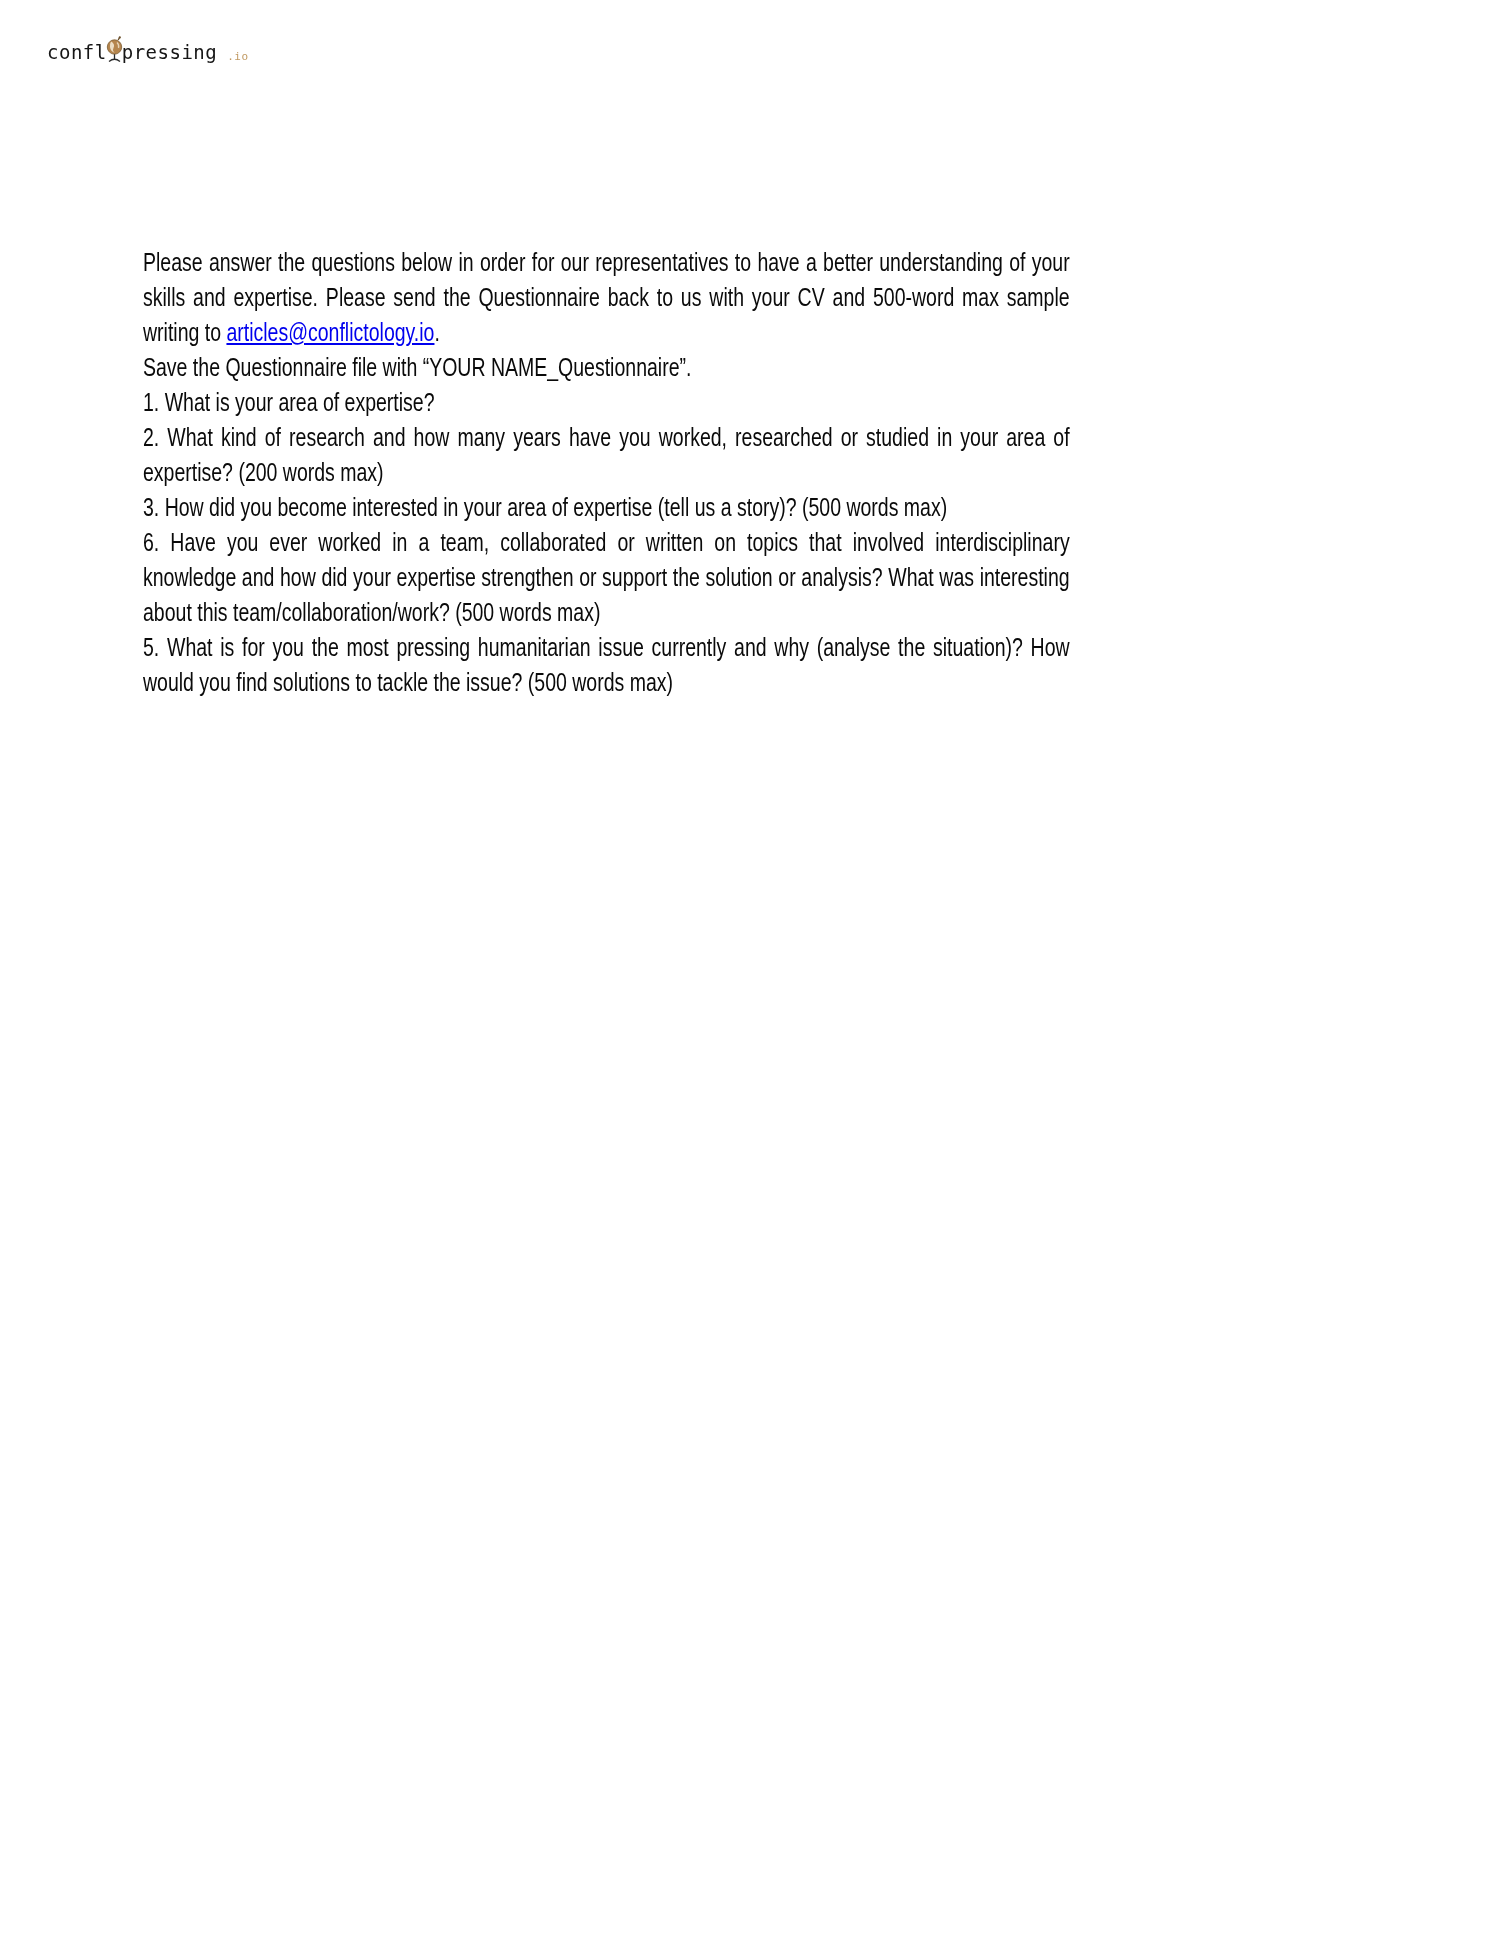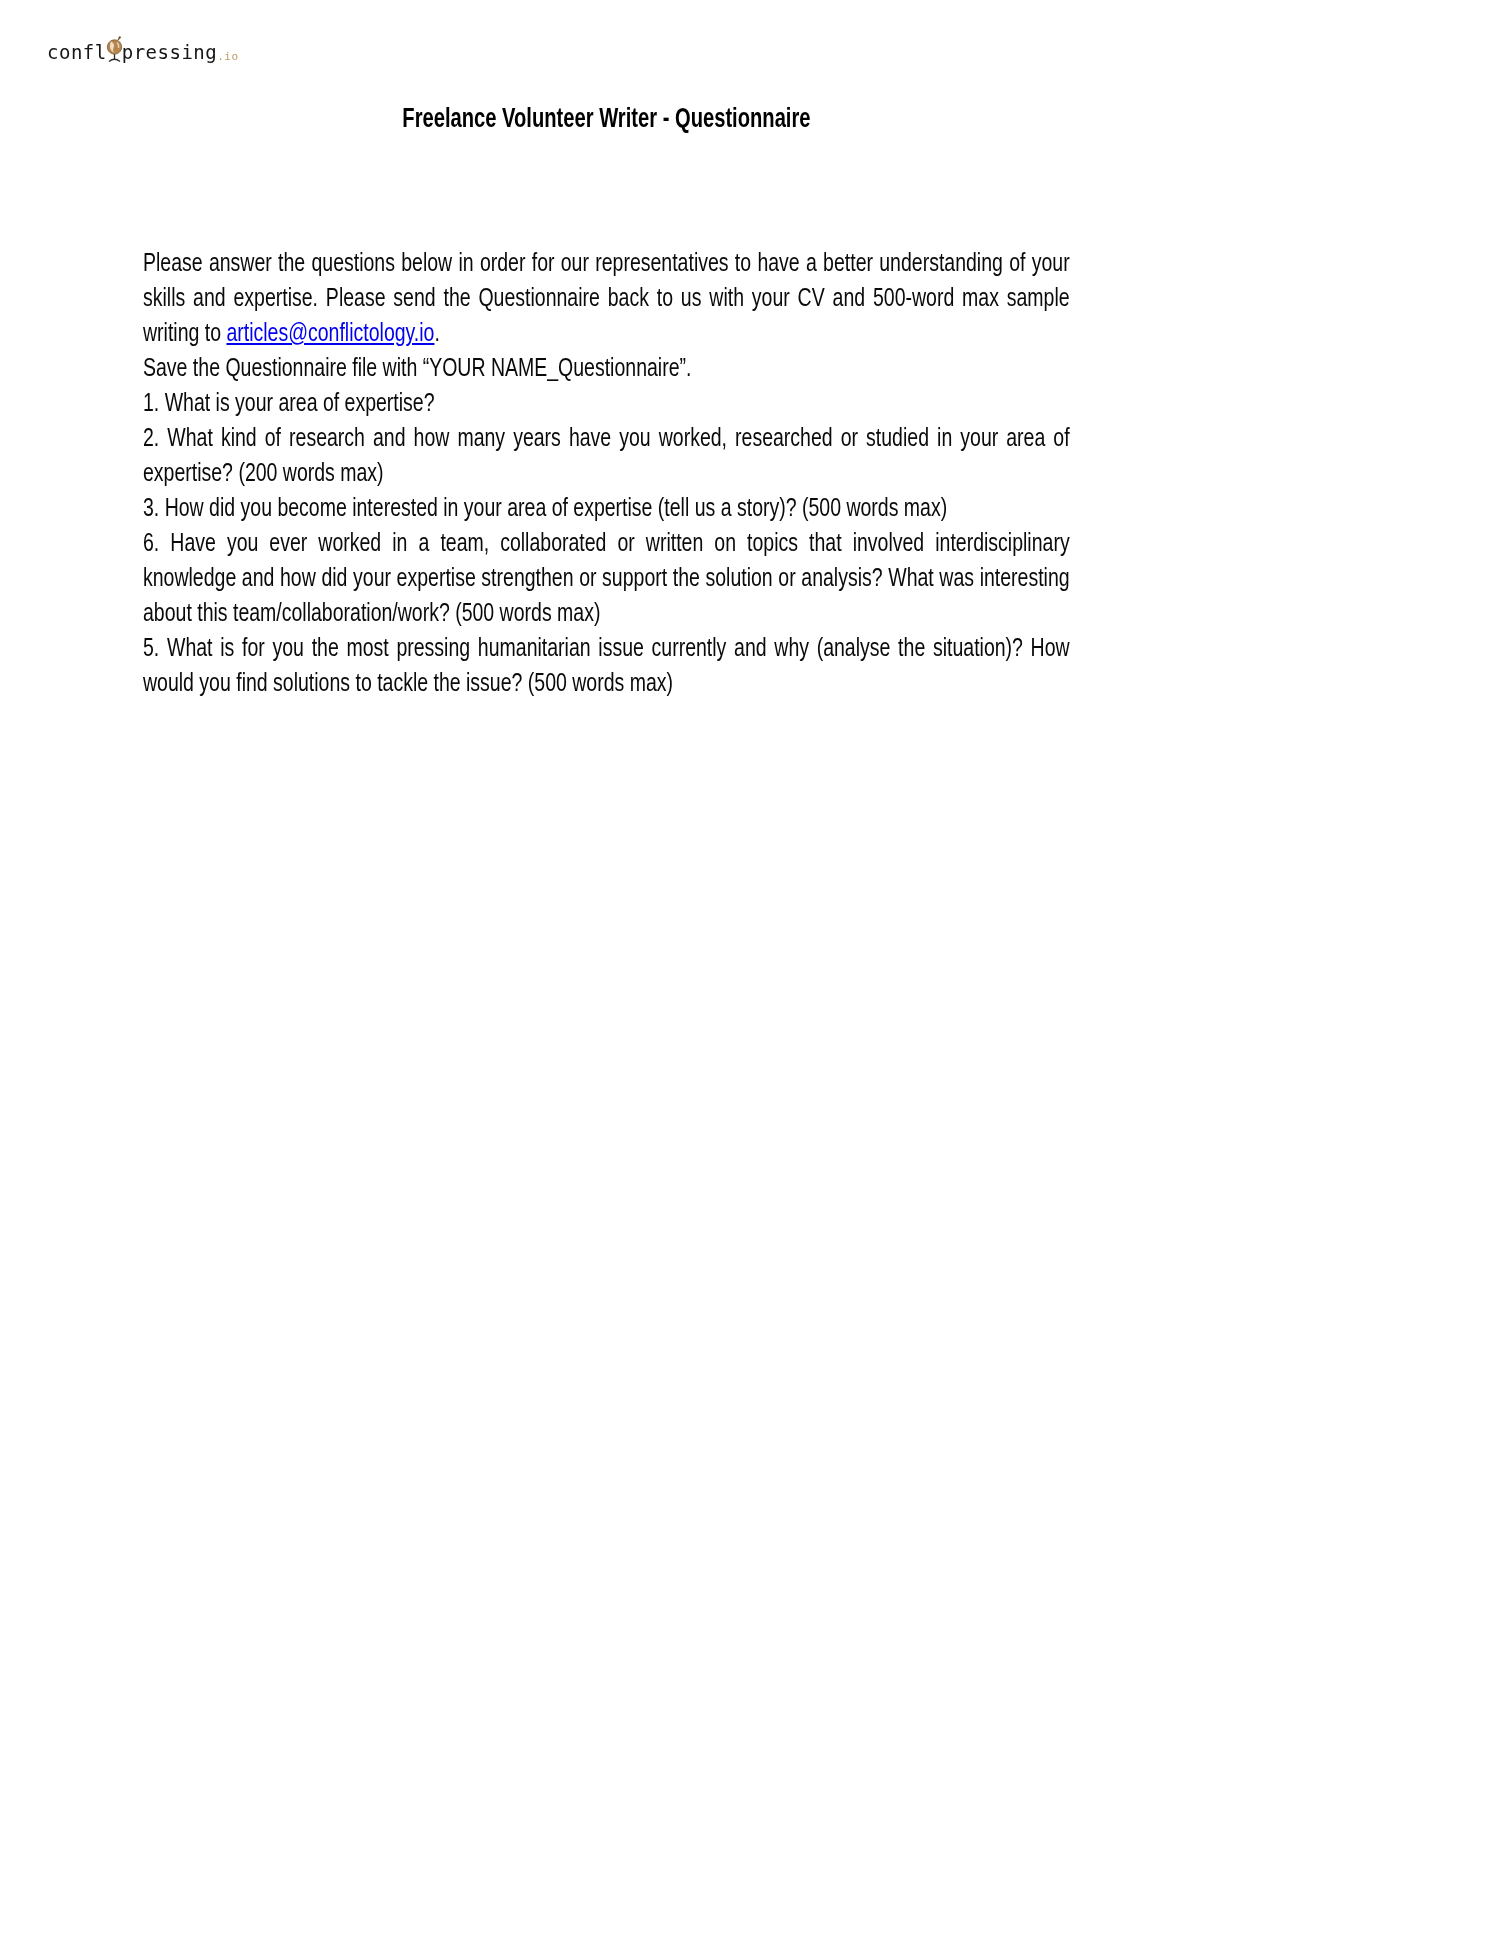--- a/index.html
+++ b/index.html
@@ -30,21 +30,21 @@
     color: #161616;
     letter-spacing: 0.5px;
     line-height: 1;
   }
   .logo .logo-part { line-height: 1; padding-bottom: 3px; }
   .logo .globe { margin: 0 -1px -1px -1px; }
   .logo .tld {
     font-size: 11px;
     color: #c19a63;
     padding-bottom: 3px;
-    margin-left: 0;
+    margin-left: 10px;
     letter-spacing: 0.5px;
   }
 
   
   .title {
     position: absolute;
     left: 143px;
     top: 100px;
     width: 927px;
     margin: 0;
@@ -103,21 +103,20 @@
         <path d="M5,5.5 Q9.5,8 7.5,12 Q6,15 9,17 Q4.5,15.5 4,11 Q3.8,7.5 5,5.5" fill="#f2e7d2" opacity="0.9"></path>
         <path d="M11,6.5 Q13.5,9 12.5,12" stroke="#f2e7d2" stroke-width="1.3" fill="none" opacity="0.8"></path>
         <line x1="8.5" y1="18.2" x2="8.5" y2="23" stroke="#2a2a2a" stroke-width="1.3"></line>
         <path d="M3,25.5 Q8.5,21 14,25.5" stroke="#2a2a2a" stroke-width="1.3" fill="none"></path>
       </svg>
     </span>
     <span class="logo-part">pressing</span>
     <span class="tld">.io</span>
   </header>
 
-  <h1 class="title"><span class="condense">Freelance Volunteer Writer - Questionnaire</span></h1>
 
   <main class="content">
 
     <p class="block-intro"><span>Please answer the questions below in order for our representatives to have a better understanding of your skills and expertise. Please send the Questionnaire back to us with your CV and 500-word max sample writing to </span><a class="email-link" href="#">articles@conflictology.io</a><span>.</span><br><span>Save the Questionnaire file with “YOUR NAME_Questionnaire”.</span></p>
 
     <p class="block-q1">1. What is your area of expertise?</p>
 
     <p class="block-q2">2. What kind of research and how many years have you worked, researched or studied in your area of expertise? (200 words max)</p>
 
     <p class="block-q3">3. How did you become interested in your area of expertise (tell us a story)? (500 words max)</p>

